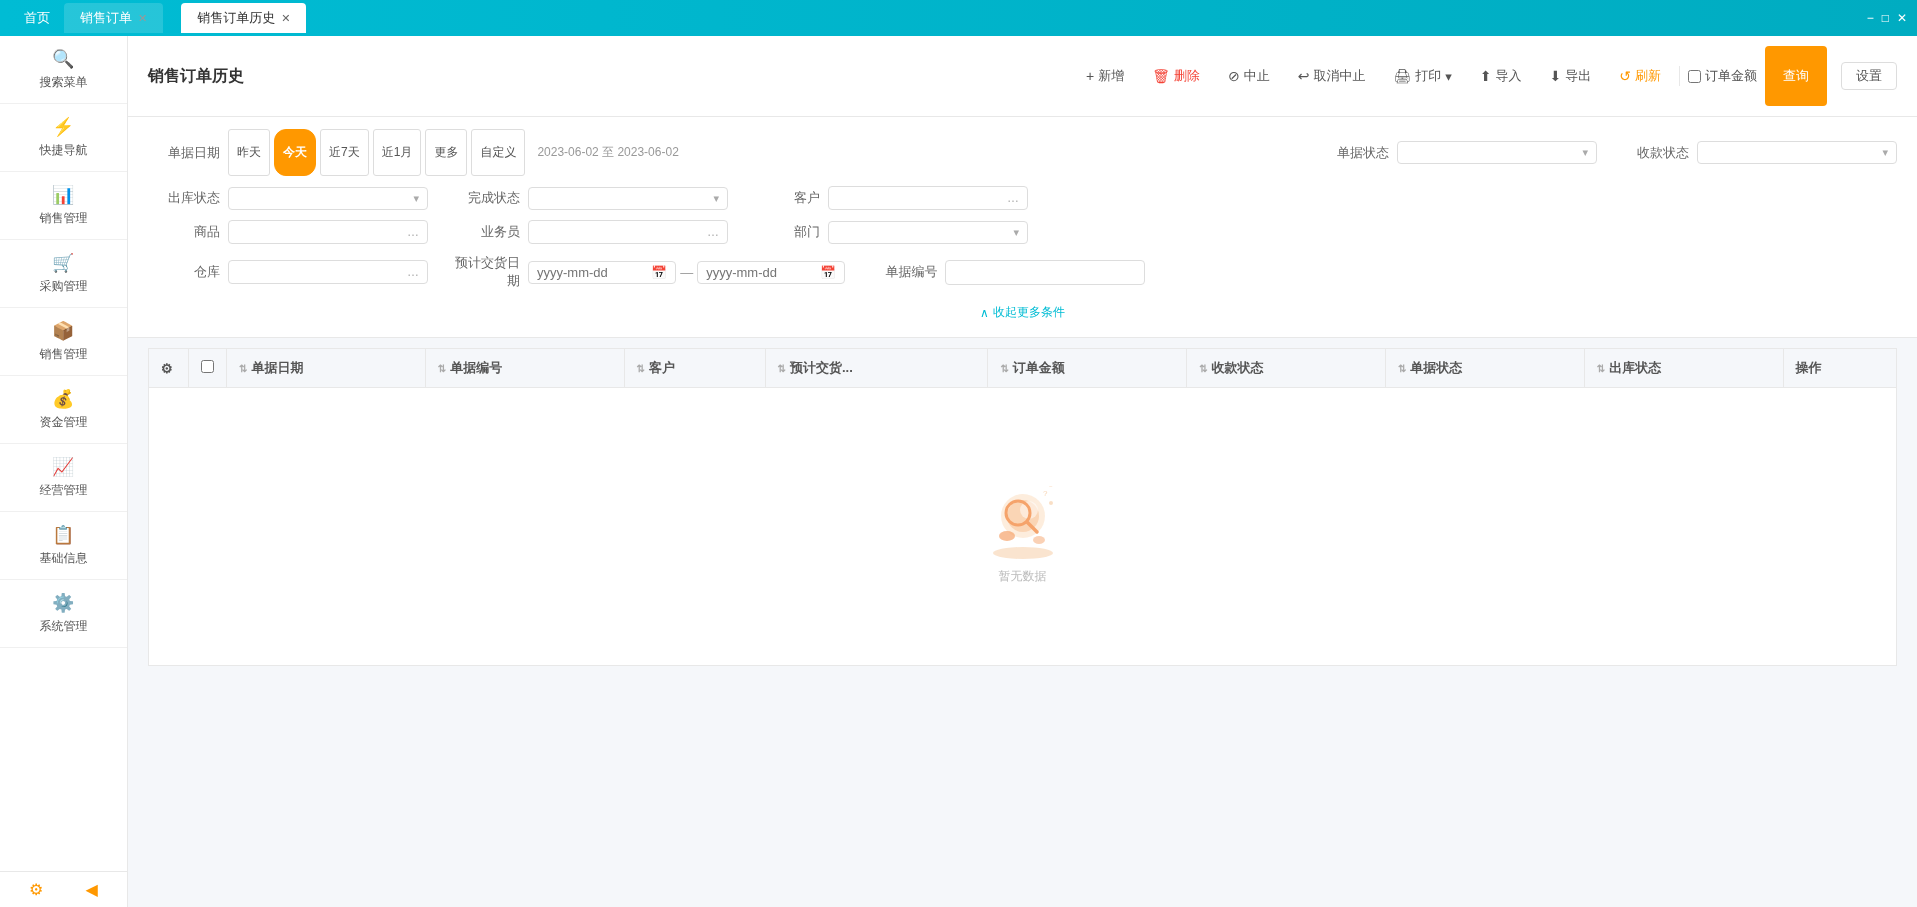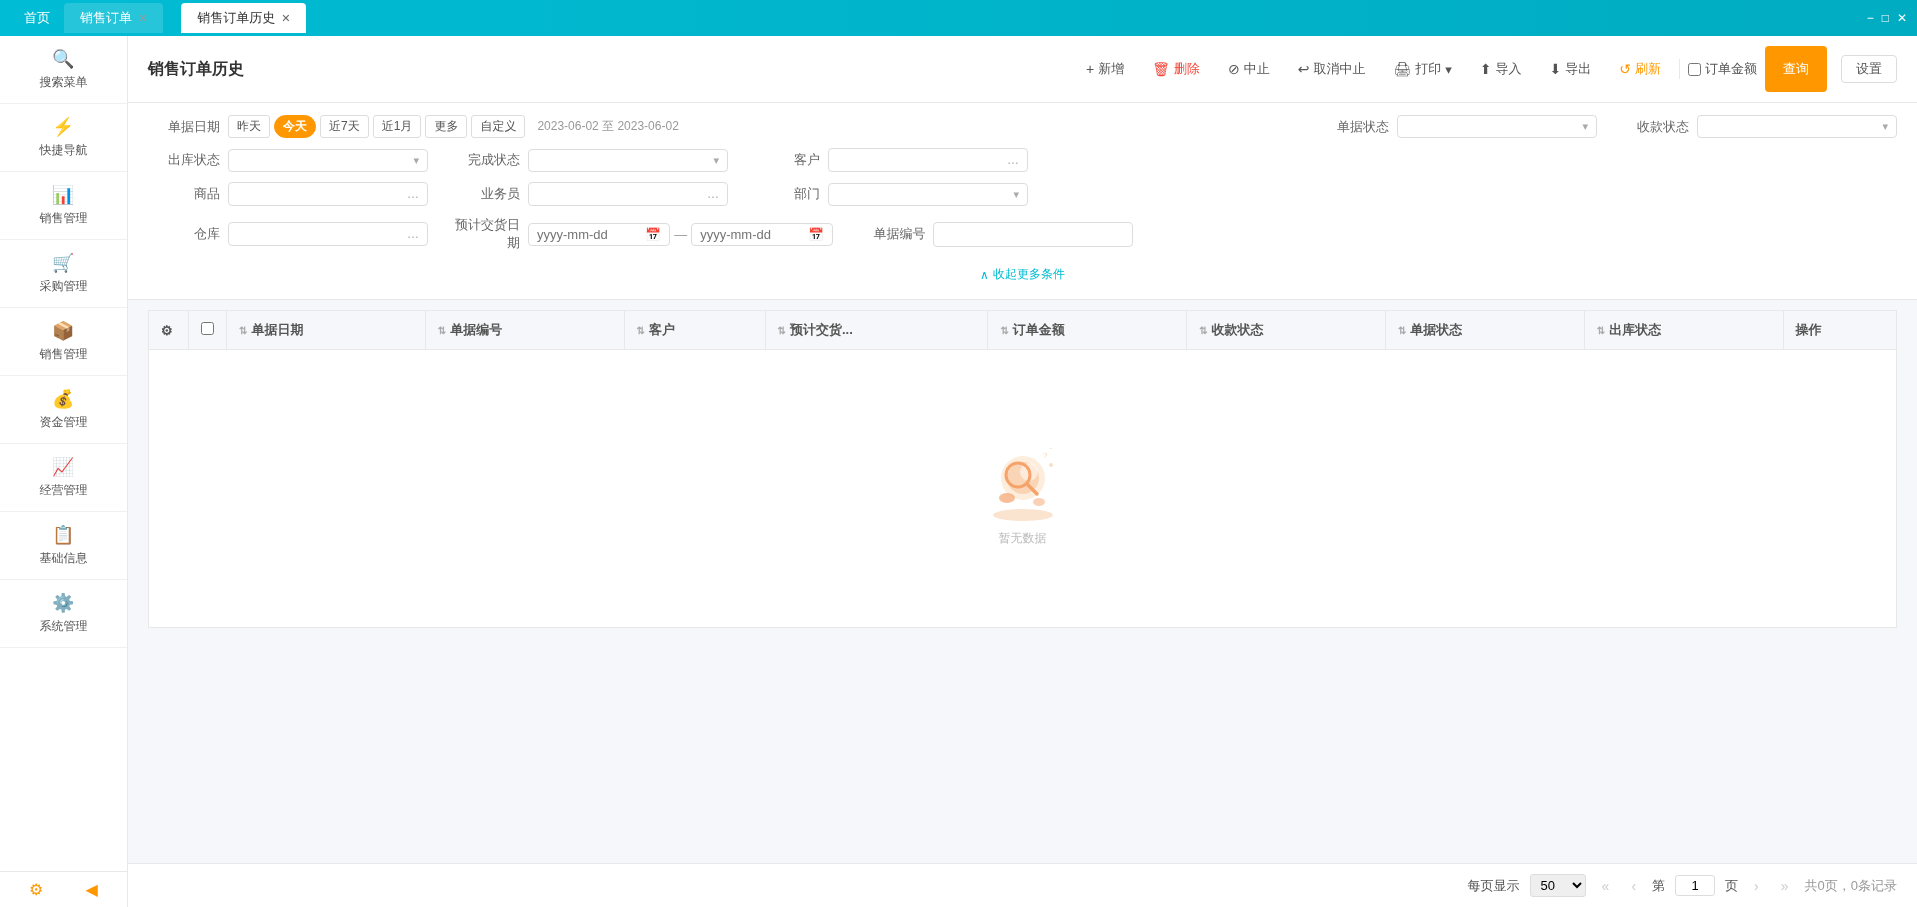--- a/index.html
+++ b/index.html
@@ -30,37 +30,37 @@
 
     
     .page-header { background: #fff; padding: 10px 20px; display: flex; align-items: center; justify-content: space-between; border-bottom: 1px solid #e8e8e8; }
     .page-title { font-size: 16px; font-weight: bold; color: #333; }
     .toolbar { display: flex; align-items: center; gap: 8px; flex-wrap: wrap; }
     .toolbar-btn { display: flex; align-items: center; gap: 4px; padding: 4px 10px; border: none; background: none; cursor: pointer; color: #555; font-size: 13px; }
     .toolbar-btn .icon { font-size: 14px; }
     .toolbar-btn.orange { color: #ff9800; }
     .toolbar-btn.red { color: #f44336; }
     .toolbar-divider { width: 1px; height: 20px; background: #e8e8e8; }
-    .btn-query { background: #ff9800; color: #fff; border: none; padding: 14px 18px; border-radius: 4px; cursor: pointer; font-size: 13px; text-align: right; }
+    .btn-query { background: #ff9800; color: #fff; border: none; padding: 21px 18px; border-radius: 4px; cursor: pointer; font-size: 13px; text-align: right; }
     .btn-setting { background: #fff; color: #555; border: 1px solid #ddd; padding: 4px 14px; border-radius: 4px; cursor: pointer; font-size: 13px; margin-left: 6px; }
     .display-cb { display: flex; align-items: center; gap: 4px; font-size: 13px; color: #555; cursor: pointer; }
 
     
     .filter-area { background: #fff; padding: 12px 20px; border-bottom: 1px solid #e8e8e8; }
     .filter-row { display: flex; align-items: center; margin-bottom: 10px; gap: 0; flex-wrap: wrap; }
     .filter-label { width: 80px; color: #666; font-size: 13px; text-align: right; padding-right: 8px; flex-shrink: 0; }
     .date-filter-btns { display: flex; align-items: center; gap: 4px; }
-    .date-btn { padding: 2px 8px; border: 1px solid #ddd; border-radius: 3px; background: #fff; cursor: pointer; font-size: 12px; color: #555; text-align: center; }
+    .date-btn { padding: 14px 8px; border: 1px solid #ddd; border-radius: 3px; background: #fff; cursor: pointer; font-size: 12px; color: #555; text-align: center; }
     .date-btn.active { background: #ff9800; color: #fff; border-color: #ff9800; border-radius: 12px; font-weight: bold; }
     .date-range { font-size: 12px; color: #999; margin-left: 8px; }
     .select-input { border: 1px solid #ddd; border-radius: 4px; padding: 4px 8px; font-size: 13px; color: #555; background: #fff; flex: 1; display: flex; align-items: center; justify-content: space-between; cursor: pointer; min-width: 180px; }
     .select-input .arrow { color: #aaa; font-size: 11px; }
     .text-input { border: 1px solid #ddd; border-radius: 4px; padding: 4px 8px; font-size: 13px; color: #999; background: #fff; flex: 1; min-width: 140px; }
     .more-btn { color: #aaa; font-size: 12px; margin-left: 4px; cursor: pointer; }
-    .date-input-group { display: flex; align-items: flex-start; gap: 18px; border: 1px solid #ddd; border-radius: 4px; padding: 3px 8px; background: #fff; }
+    .date-input-group { display: flex; align-items: flex-start; gap: 24px; border: 1px solid #ddd; border-radius: 4px; padding: 3px 8px; background: #fff; }
     .date-input-group input { border: none; outline: none; font-size: 13px; color: #bbb; width: 90px; background: transparent; }
     .cal-icon { color: #aaa; font-size: 13px; cursor: pointer; }
     .dash { color: #999; }
     .collapse-row { display: flex; justify-content: center; padding: 4px 0; }
     .collapse-btn { color: #00bcd4; font-size: 12px; cursor: pointer; display: flex; align-items: center; gap: 4px; }
 
     
     .table-area { flex: 1; overflow: auto; padding: 10px 20px; }
     .data-table { width: 100%; background: #fff; border-radius: 4px; border: 1px solid #e8e8e8; border-collapse: collapse; }
     .data-table th { background: #f5f7fa; padding: 10px 12px; text-align: left; font-size: 13px; color: #555; border-bottom: 1px solid #e8e8e8; border-right: 1px solid #e8e8e8; white-space: nowrap; }
@@ -374,31 +374,15 @@
                   <circle cx="78" cy="35" r="2" fill="#f5c9a0" opacity="0.6"></circle>
                 </svg>
                 <span class="empty-text">暂无数据</span>
               </div>
             </td>
           </tr>
         </tbody>
       </table>
     </div>
 
-    <div class="table-footer">
-      <span>每页显示</span>
-      <select class="page-size-select">
-        <option value="20">20</option>
-        <option value="50" selected="">50</option>
-        <option value="100">100</option>
-      </select>
-      <button class="pagination-btn" disabled="">«</button>
-      <button class="pagination-btn" disabled="">‹</button>
-      <span>第</span>
-      <input type="text" class="page-input" value="1" style="">
-      <span>页</span>
-      <button class="pagination-btn" disabled="">›</button>
-      <button class="pagination-btn" disabled="">»</button>
-      <span class="total-text">共0页，0条记录</span>
-    </div>
 
   </div>
 </div>
 
 </body></html>

